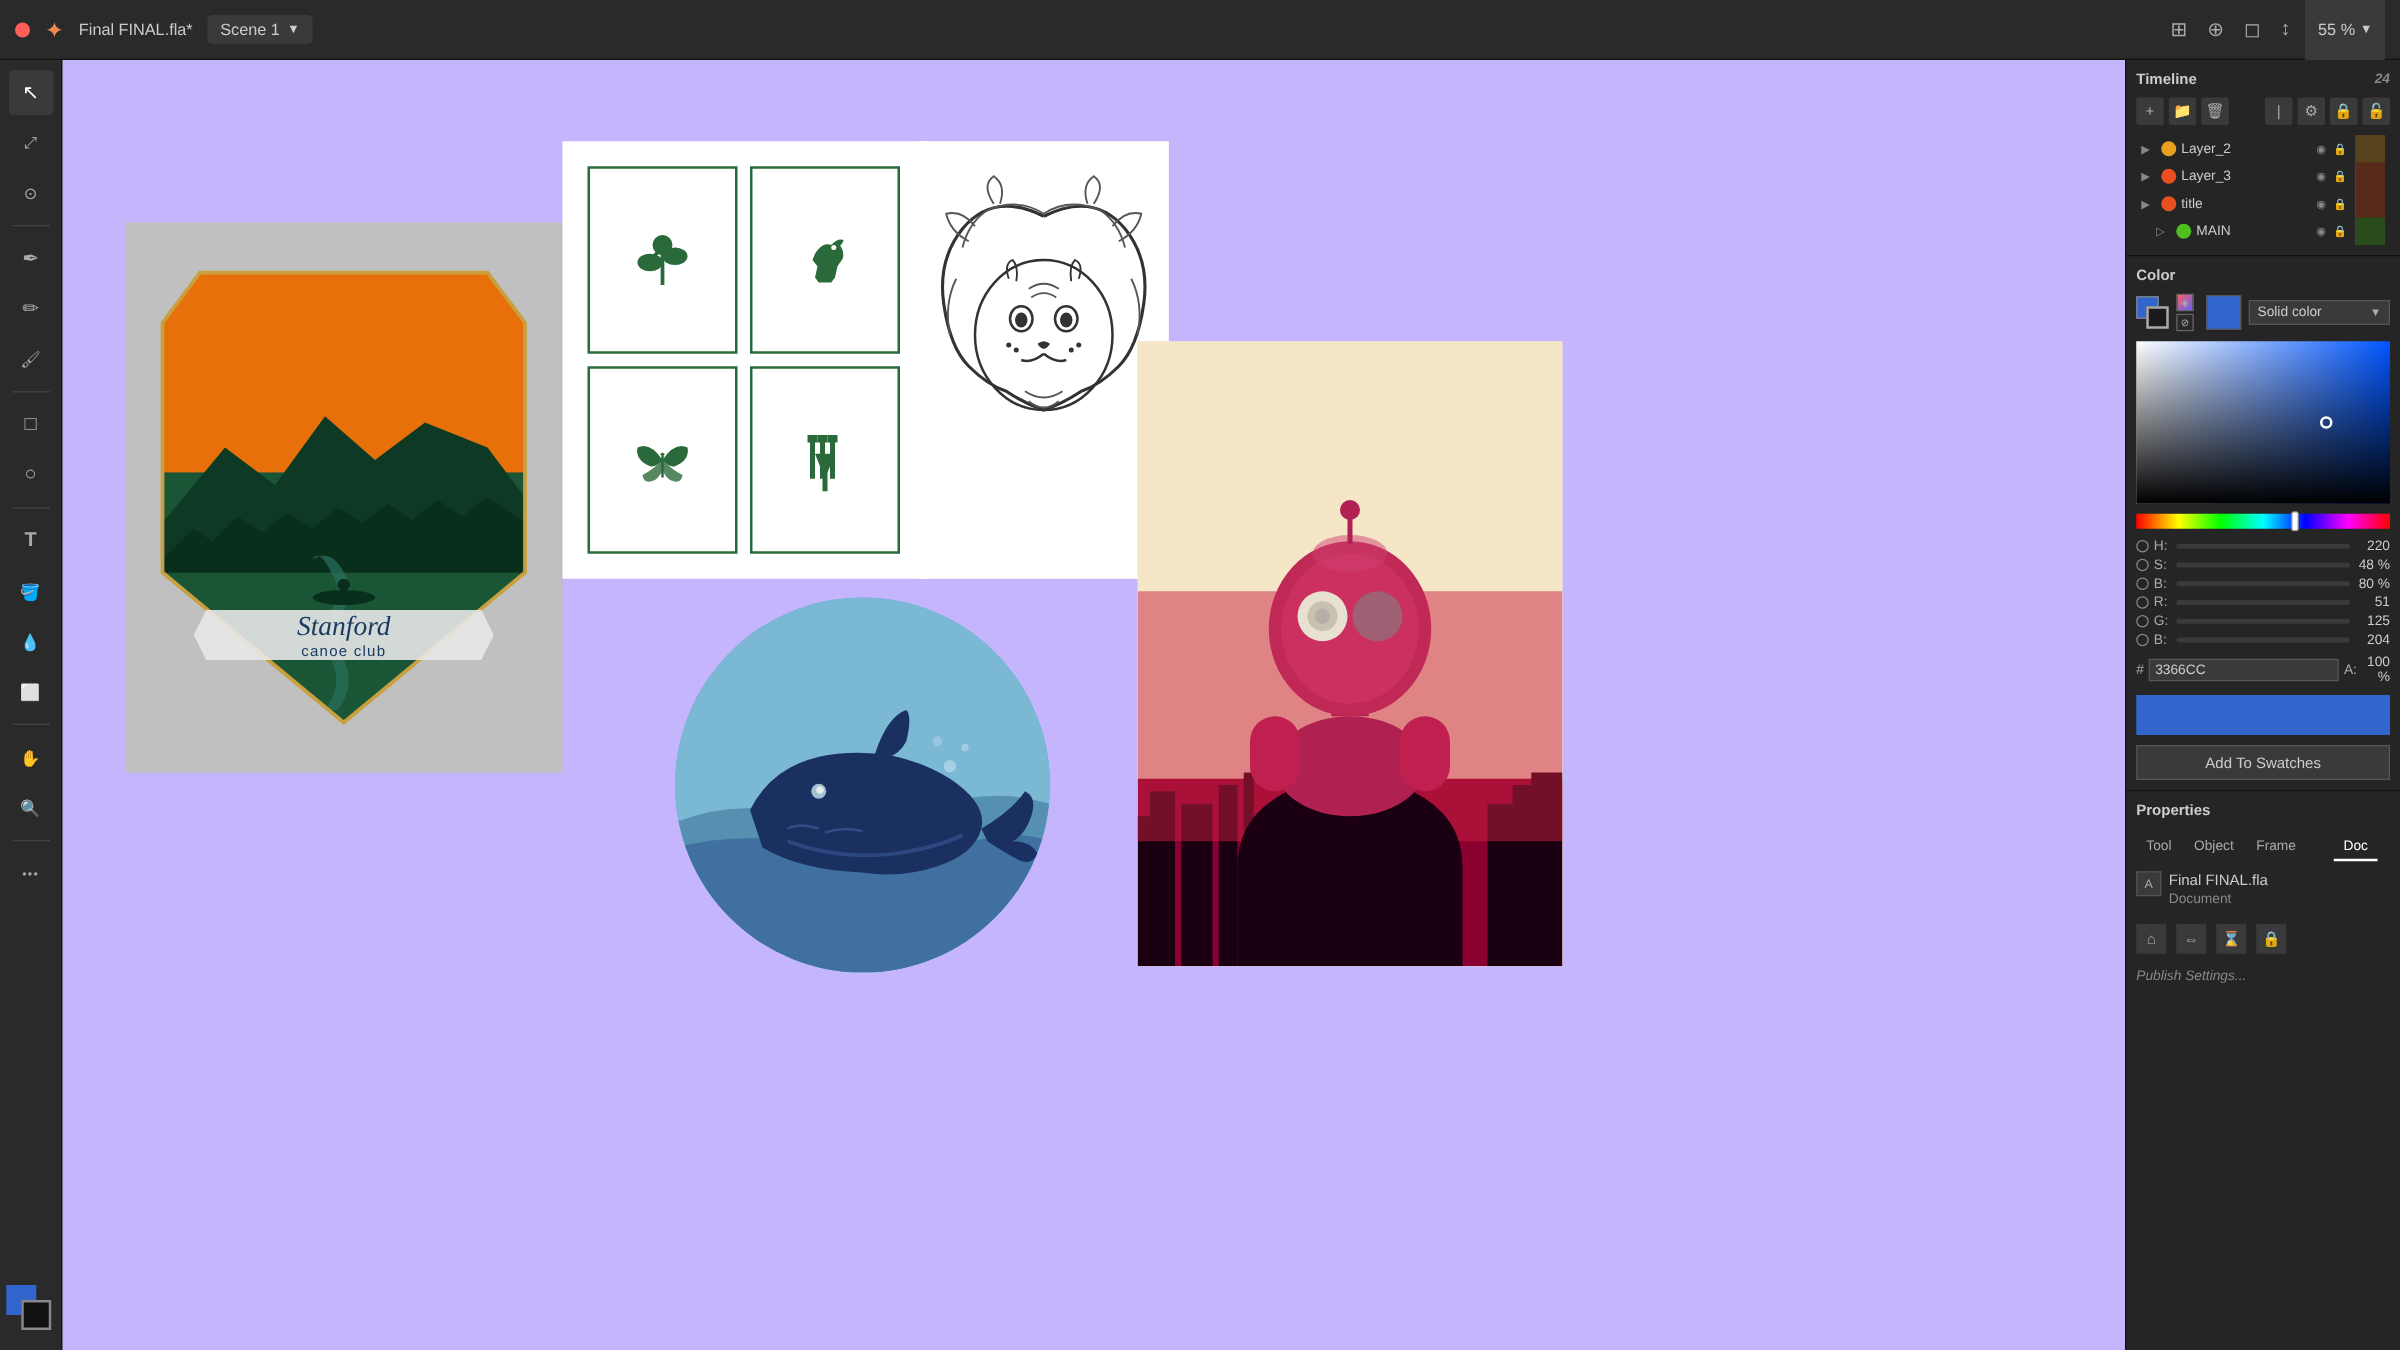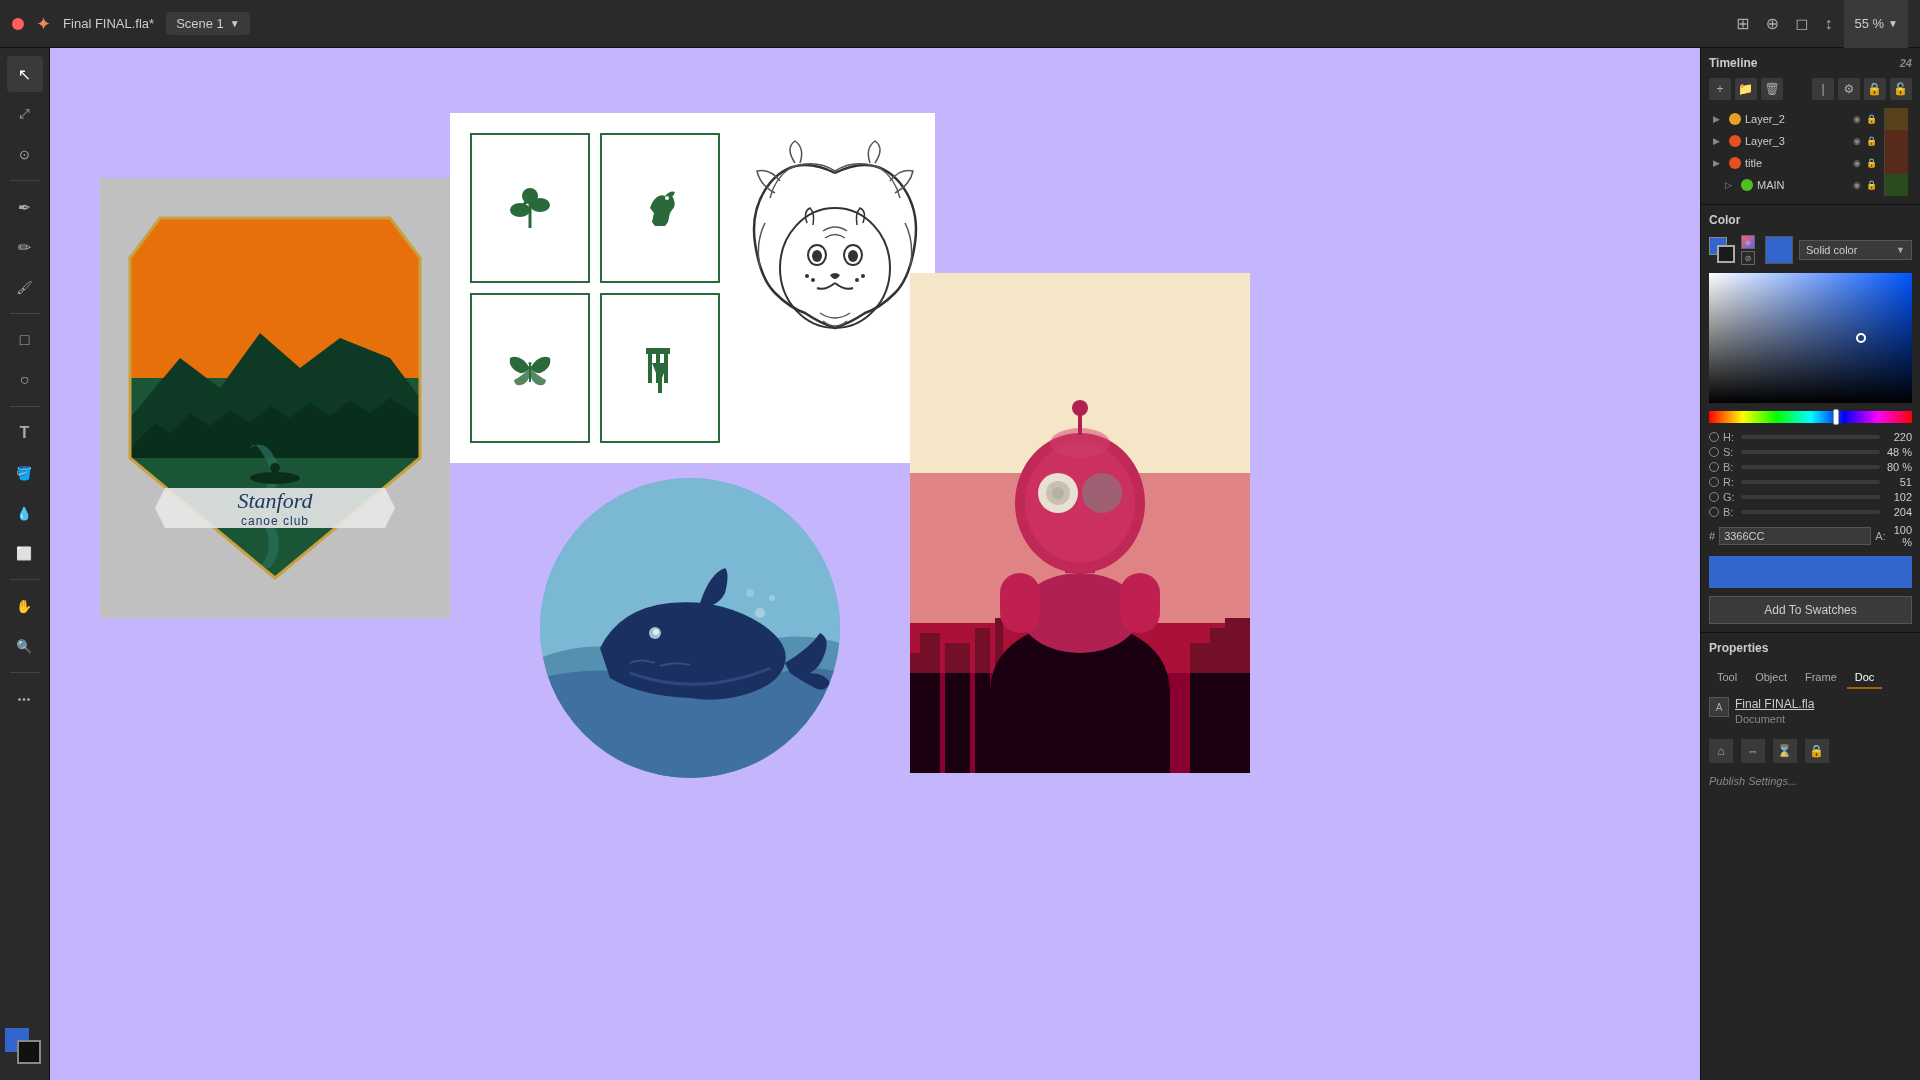--- a/index.html
+++ b/index.html
@@ -262,22 +262,22 @@
     }
 
     
     #properties-section { padding: 8px; flex: 1; overflow-y: auto; }
     .properties-header { color: #ccc; font-size: 12px; font-weight: bold; margin-bottom: 12px; }
     .prop-tabs { display: flex; gap: 2px; margin-bottom: 8px; }
     .prop-tab {
       padding: 4px 8px; font-size: 11px; color: #aaa; cursor: pointer;
       border-bottom: 2px solid transparent;
     }
-    .prop-tab.active { color: #fff; border-bottom: 2px solid #a16207; }
-    .prop-doc-title { color: #ccc; font-size: 12px; margin-bottom: 2px; text-decoration: underline; }
+    .prop-tab.active { color: #fff; border-bottom: 2px solid #ffffff; margin-left: 20px; }
+    .prop-doc-title { color: #ccc; font-size: 12px; margin-bottom: 2px; }
     .prop-doc-sub { color: #888; font-size: 11px; margin-bottom: 8px; }
     .prop-icons-row { display: flex; gap: 8px; margin-bottom: 8px; }
     .prop-icon { width: 24px; height: 24px; background: #3a3a3a; display: flex; align-items: center; justify-content: center; color: #aaa; font-size: 14px; cursor: pointer; }
 
     
     .stanford-artwork {
       width: 100%; height: 100%;
       position: relative;
       overflow: hidden;
       background: #c8c8c8;
@@ -655,21 +655,21 @@
         <div class="color-slider-row">
           <div class="color-slider-radio"></div>
           <span class="color-slider-label">R:</span>
           <div class="color-slider-track"></div>
           <span class="color-slider-value">51</span>
         </div>
         <div class="color-slider-row">
           <div class="color-slider-radio"></div>
           <span class="color-slider-label">G:</span>
           <div class="color-slider-track"></div>
-          <span class="color-slider-value">102</span>
+          <span class="color-slider-value">125</span>
         </div>
         <div class="color-slider-row">
           <div class="color-slider-radio"></div>
           <span class="color-slider-label">B:</span>
           <div class="color-slider-track"></div>
           <span class="color-slider-value">204</span>
         </div>
       </div>
 
       

